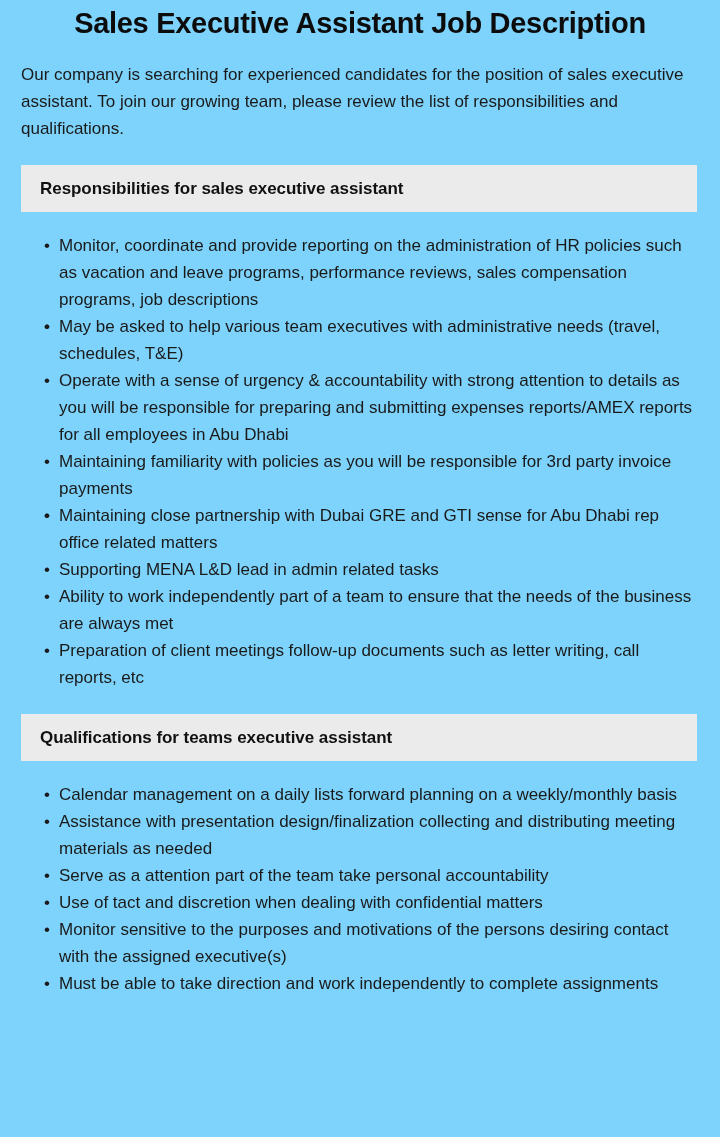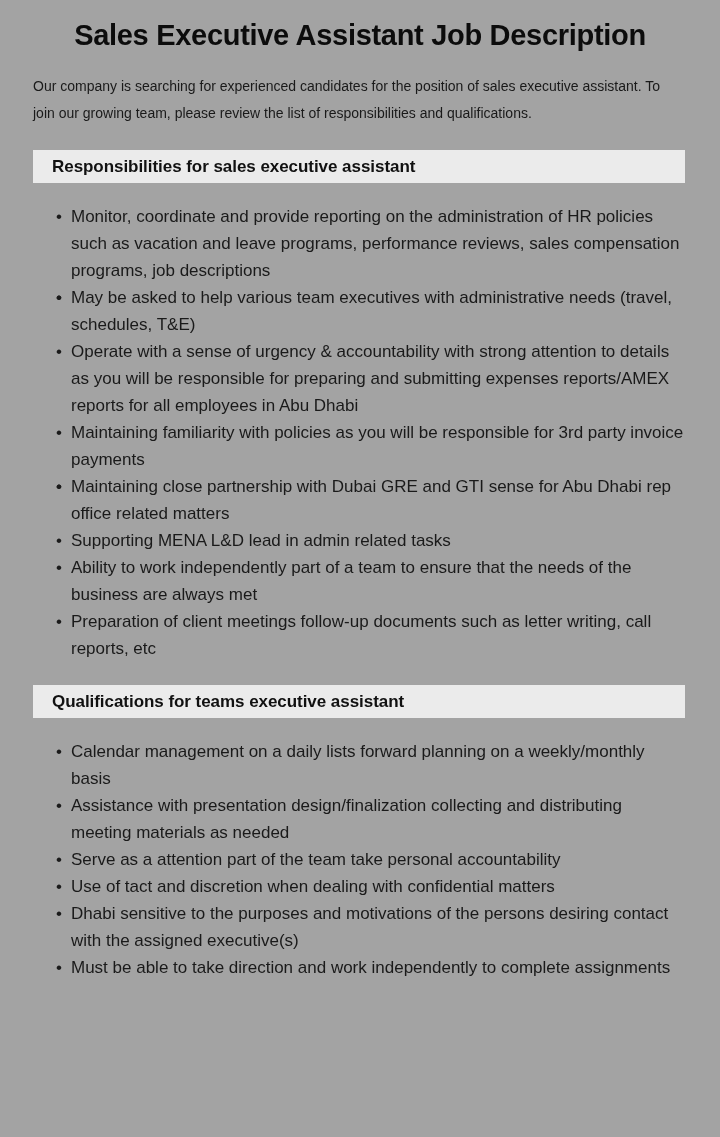--- a/index.html
+++ b/index.html
@@ -12,55 +12,55 @@
     min-height: 1137px;
     font-family: "Liberation Sans", sans-serif;
     color: #111111;
     -webkit-font-smoothing: antialiased;
   }
 
   .page {
     width: 720px;
     min-height: 1137px;
     position: relative;
-    background: #a3a3a3;
+    background: #7dd3fc;
     box-sizing: border-box;
-    padding: 12px;
+    padding: 0;
     overflow: hidden;
   }
 
   .doc-title {
     margin: 0;
     padding: 4px 21px 0 21px;
     font-size: 29px;
     line-height: 38px;
     font-weight: bold;
     letter-spacing: -0.3px;
     text-align: center;
     color: #0c0c0c;
   }
 
   .intro {
     margin: 0;
     padding: 19px 23px 0 21px;
-    font-size: 14px;
+    font-size: 17px;
     line-height: 27px;
     color: #1a1a1a;
     max-width: 676px;
   }
 
   .section {
     margin: 0;
     padding: 0;
   }
 
   .section-header {
     margin: 23px 23px 0 21px;
     background: #ebebeb;
-    height: 33px;
+    height: 47px;
     display: flex;
     align-items: center;
     padding: 0 0 0 19px;
     box-sizing: border-box;
   }
 
   .section-header-text {
     font-size: 17px;
     line-height: 20px;
     font-weight: bold;
@@ -128,18 +128,18 @@
 
   <div class="section section-qualifications">
     <div class="section-header">
       <span class="section-header-text">Qualifications for teams executive assistant</span>
     </div>
     <ul class="bullets" id="list-qualifications">
         <li><span class="bullet-dot">•</span><span>Calendar management on a daily lists forward planning on a weekly/monthly basis</span></li>
         <li><span class="bullet-dot">•</span><span>Assistance with presentation design/finalization collecting and distributing meeting materials as needed</span></li>
         <li><span class="bullet-dot">•</span><span>Serve as a attention part of the team take personal accountability</span></li>
         <li><span class="bullet-dot">•</span><span>Use of tact and discretion when dealing with confidential matters</span></li>
-        <li><span class="bullet-dot">•</span><span>Dhabi sensitive to the purposes and motivations of the persons desiring contact with the assigned executive(s)</span></li>
+        <li><span class="bullet-dot">•</span><span>Monitor sensitive to the purposes and motivations of the persons desiring contact with the assigned executive(s)</span></li>
         <li><span class="bullet-dot">•</span><span>Must be able to take direction and work independently to complete assignments</span></li>
       </ul>
   </div>
 
 </div>
 
 </body></html>

